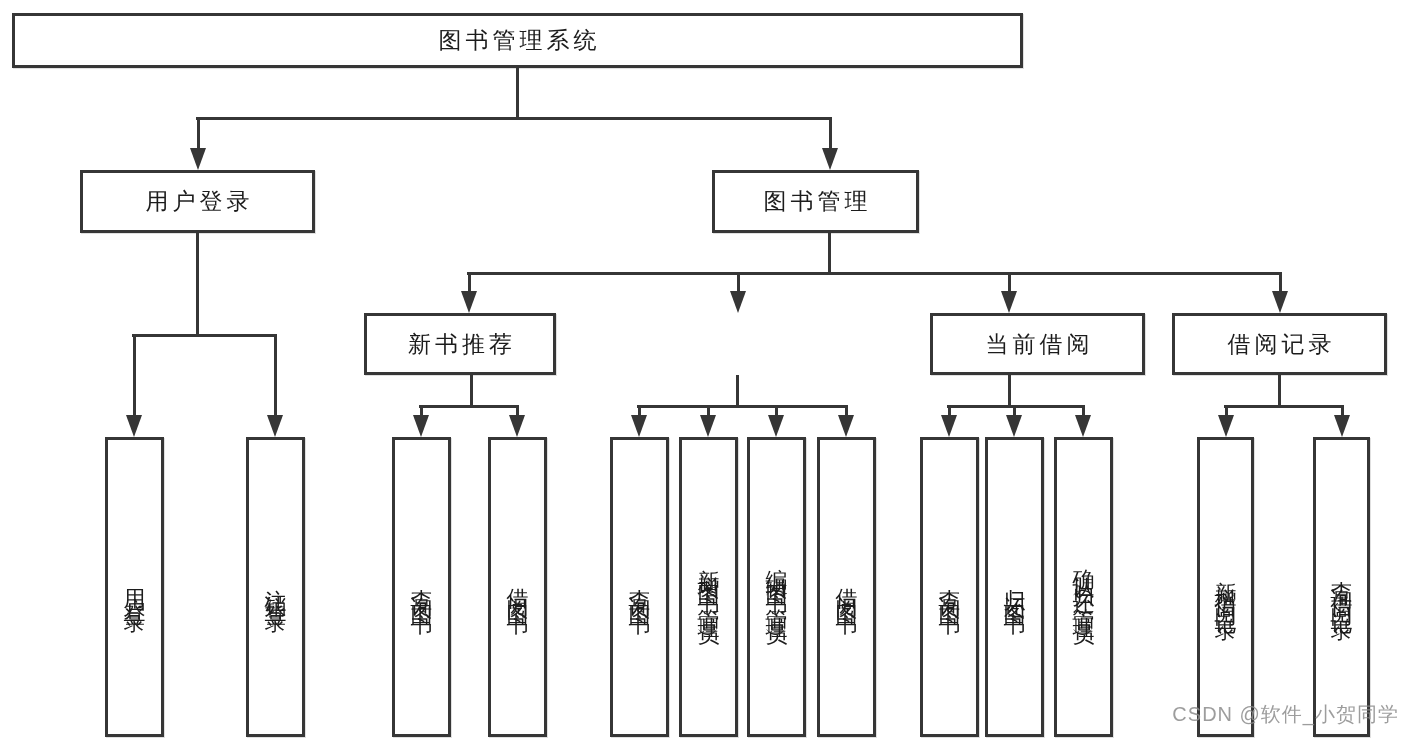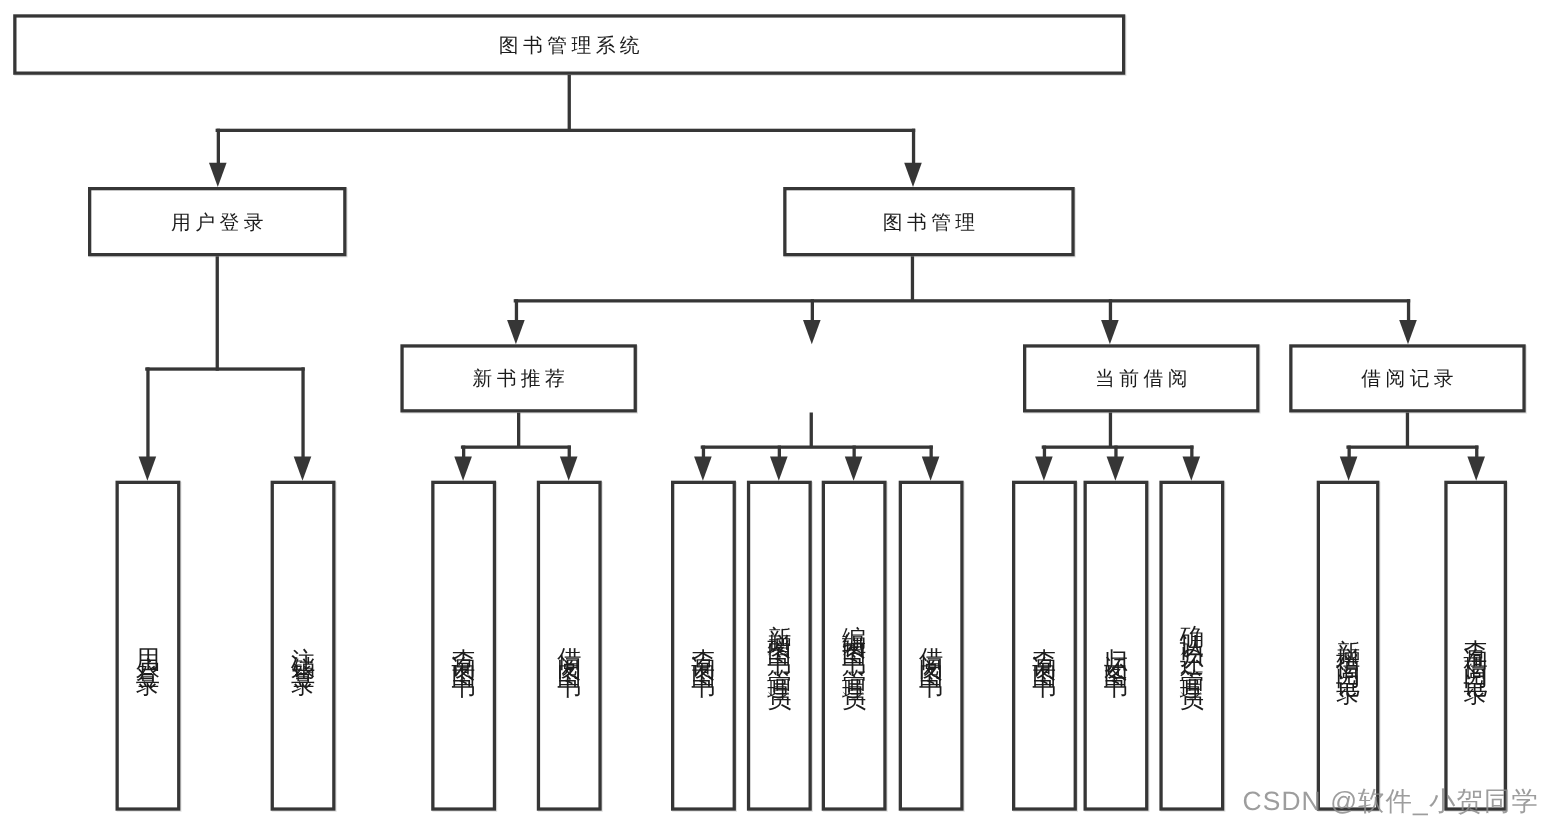--- a/index.html
+++ b/index.html
@@ -16,21 +16,21 @@
     background: #ffffff;
     border: 3px solid #363636;
     box-sizing: border-box;
     display: flex;
     align-items: center;
     justify-content: center;
     color: #1c1c1c;
     box-shadow: 1px 1px 0 rgba(0,0,0,0.12);
   }
   .h-label {
-    font-size: 18px;
+    font-size: 23px;
     letter-spacing: 4px;
     text-indent: 4px;
     white-space: nowrap;
   }
   .leaf {
     writing-mode: vertical-rl;
     font-size: 22px;
     letter-spacing: 8px;
     line-height: 1;
   }
@@ -44,45 +44,45 @@
   }
   .arrow .head {
     position: absolute; left: 0; bottom: 0; width: 0; height: 0;
     border-left: 8px solid transparent;
     border-right: 8px solid transparent;
     border-top: 22px solid #363636;
   }
   .watermark {
     position: absolute;
     right: 6px;
-    bottom: 3px;
-    font-size: 24px;
+    bottom: 19px;
+    font-size: 20px;
     color: rgba(140, 140, 140, 0.85);
     letter-spacing: 1px;
     white-space: nowrap;
     z-index: 10;
   }
 </style>
 </head>
 <body>
 
 <div class="canvas">
 
   <div class="box" style="left:12px; top:13px; width:1011px; height:55px;">
     <span class="h-label">图书管理系统</span>
   </div>
 
   <div class="box" style="left:80px; top:170px; width:235px; height:63px;">
     <span class="h-label">用户登录</span>
   </div>
-  <div class="box" style="left:712px; top:170px; width:265px; height:63px;">
+  <div class="box" style="left:712px; top:170px; width:207px; height:63px;">
     <span class="h-label">图书管理</span>
   </div>
 
-  <div class="box" style="left:364px; top:313px; width:215px; height:62px;">
+  <div class="box" style="left:364px; top:313px; width:192px; height:62px;">
     <span class="h-label">新书推荐</span>
   </div>
   <div class="box" style="left:902px; top:313px; width:215px; height:62px;margin-left:28px;">
     <span class="h-label">当前借阅</span>
   </div>
   <div class="box" style="left:1172px; top:313px; width:215px; height:62px;">
     <span class="h-label">借阅记录</span>
   </div>
 
   <div class="box leaf" style="left:105px; top:437px; width:59px; height:300px;">用户登录</div>

